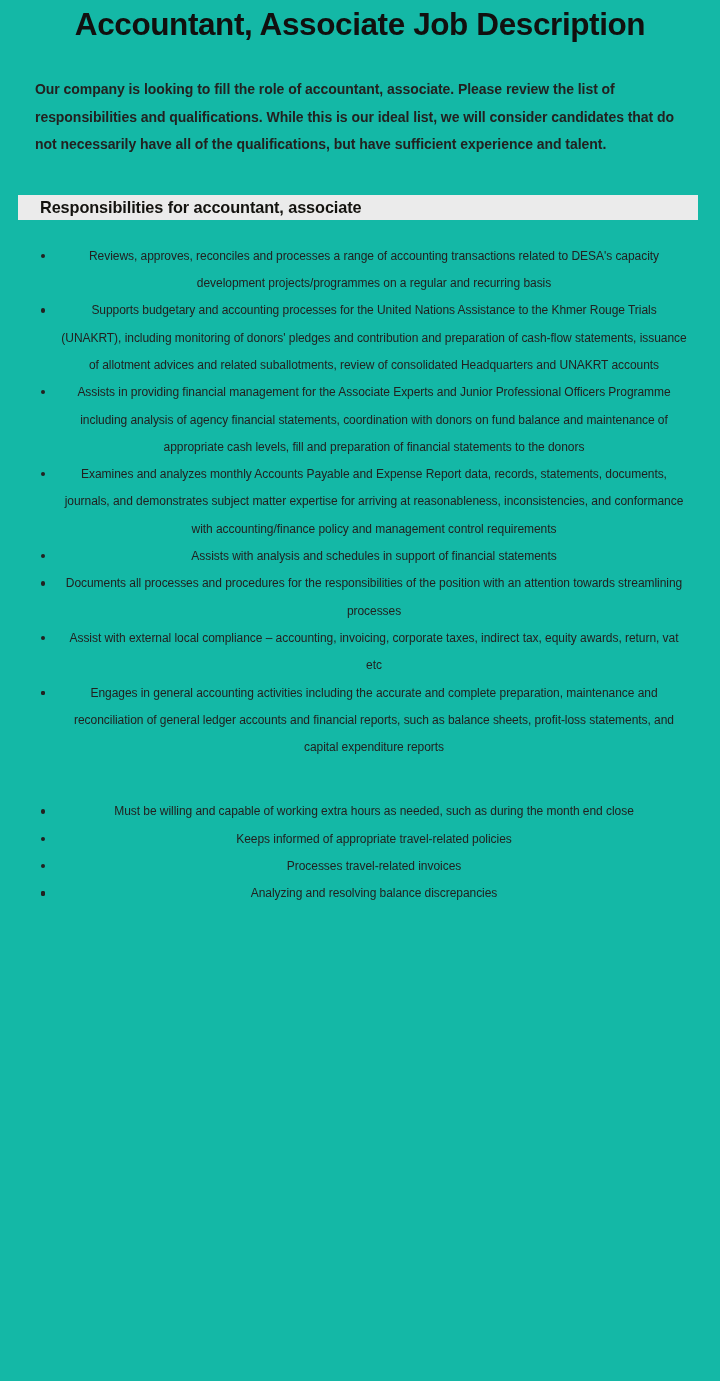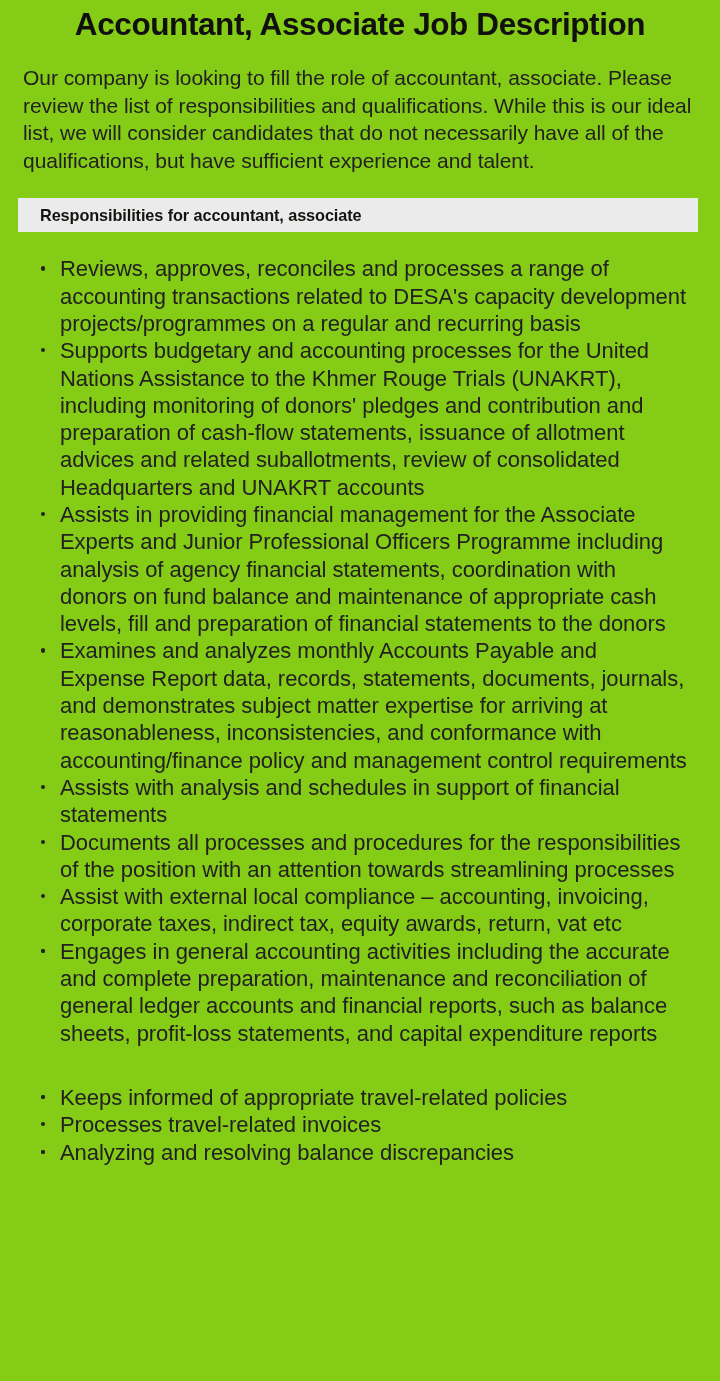--- a/index.html
+++ b/index.html
@@ -13,51 +13,52 @@
     overflow: hidden;
     font-family: "Liberation Sans", sans-serif;
     color: #1a1a1a;
     -webkit-font-smoothing: antialiased;
   }
 
   .page {
     width: 720px;
     height: 1381px;
     position: relative;
-    background: #84cc16;
+    background: #14b8a6;
     box-sizing: border-box;
   }
 
   
   .doc-title {
     margin: 0;
     padding: 4px 20px 0 20px;
     font-size: 31.5px;
     font-weight: 700;
     line-height: 1.28;
     letter-spacing: -0.4px;
     text-align: center;
     color: #11100f;
   }
 
   
   .intro {
-    margin: 0;
+    margin: 12px;
     padding: 20px 24px 0 23px;
-    font-size: 21px;
+    font-size: 14px;
     line-height: 27.5px;
     color: #222120;
     letter-spacing: -0.05px;
+    font-weight: bold;
   }
 
   
   .section-bar {
     margin: 0 22px 0 18px;
     background: #ebebeb;
-    height: 34px;
+    height: 25px;
     display: flex;
     align-items: center;
     box-sizing: border-box;
   }
   .section-bar-spacer-top {
     height: 24px;
   }
   .section-bar-title {
     padding-left: 22px;
     font-size: 16.3px;
@@ -73,24 +74,25 @@
     padding: 0;
     list-style: none;
   }
   ul.bullets.first {
     padding-top: 23px;
   }
   ul.bullets li {
     position: relative;
     padding-left: 60px;
     padding-right: 32px;
-    font-size: 22px;
+    font-size: 12px;
     line-height: 27.3px;
     color: #222120;
     letter-spacing: -0.05px;
+    text-align: center;
   }
   ul.bullets li .dot {
     position: absolute;
     left: 41px;
     top: 11px;
     width: 4.2px;
     height: 4.2px;
     background: #222120;
     border-radius: 50%;
   }
@@ -152,20 +154,21 @@
   </ul>
 
   <div class="gap-after-resp"></div>
 
 
   <div class="gap-after-qual-bar"></div>
 
   <ul class="bullets">
     <li>
       <span class="dot"></span>
+      <span>Must be willing and capable of working extra hours as needed, such as during the month end close</span>
     </li>
     <li>
       <span class="dot"></span>
       <span>Keeps informed of appropriate travel-related policies</span>
     </li>
     <li>
       <span class="dot"></span>
       <span>Processes travel-related invoices</span>
     </li>
     <li>

